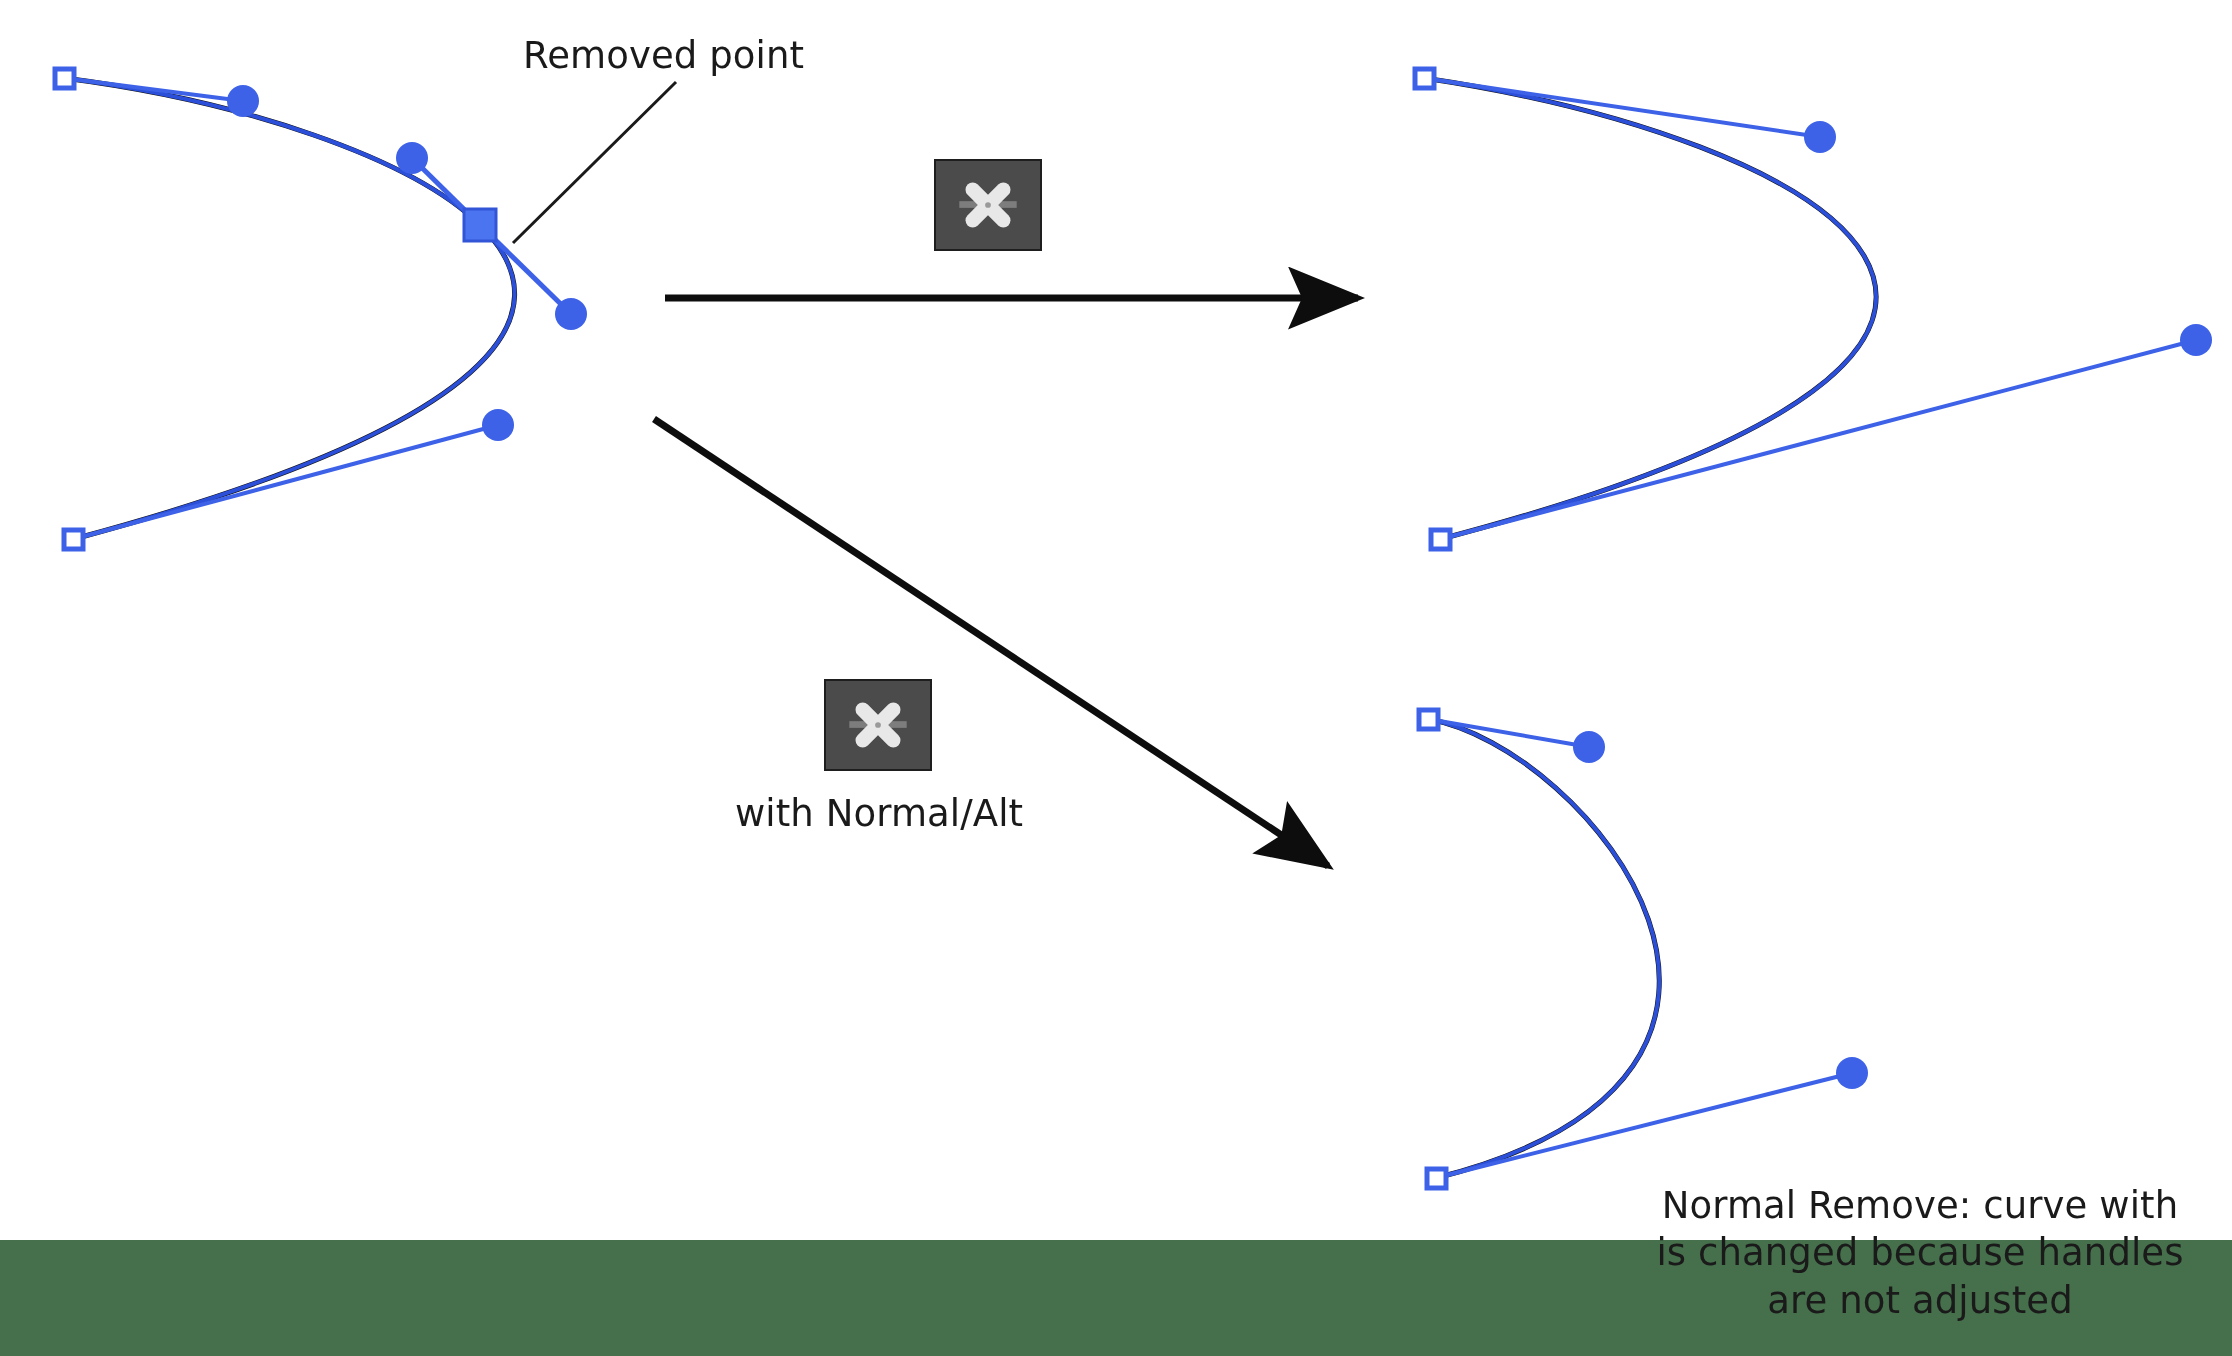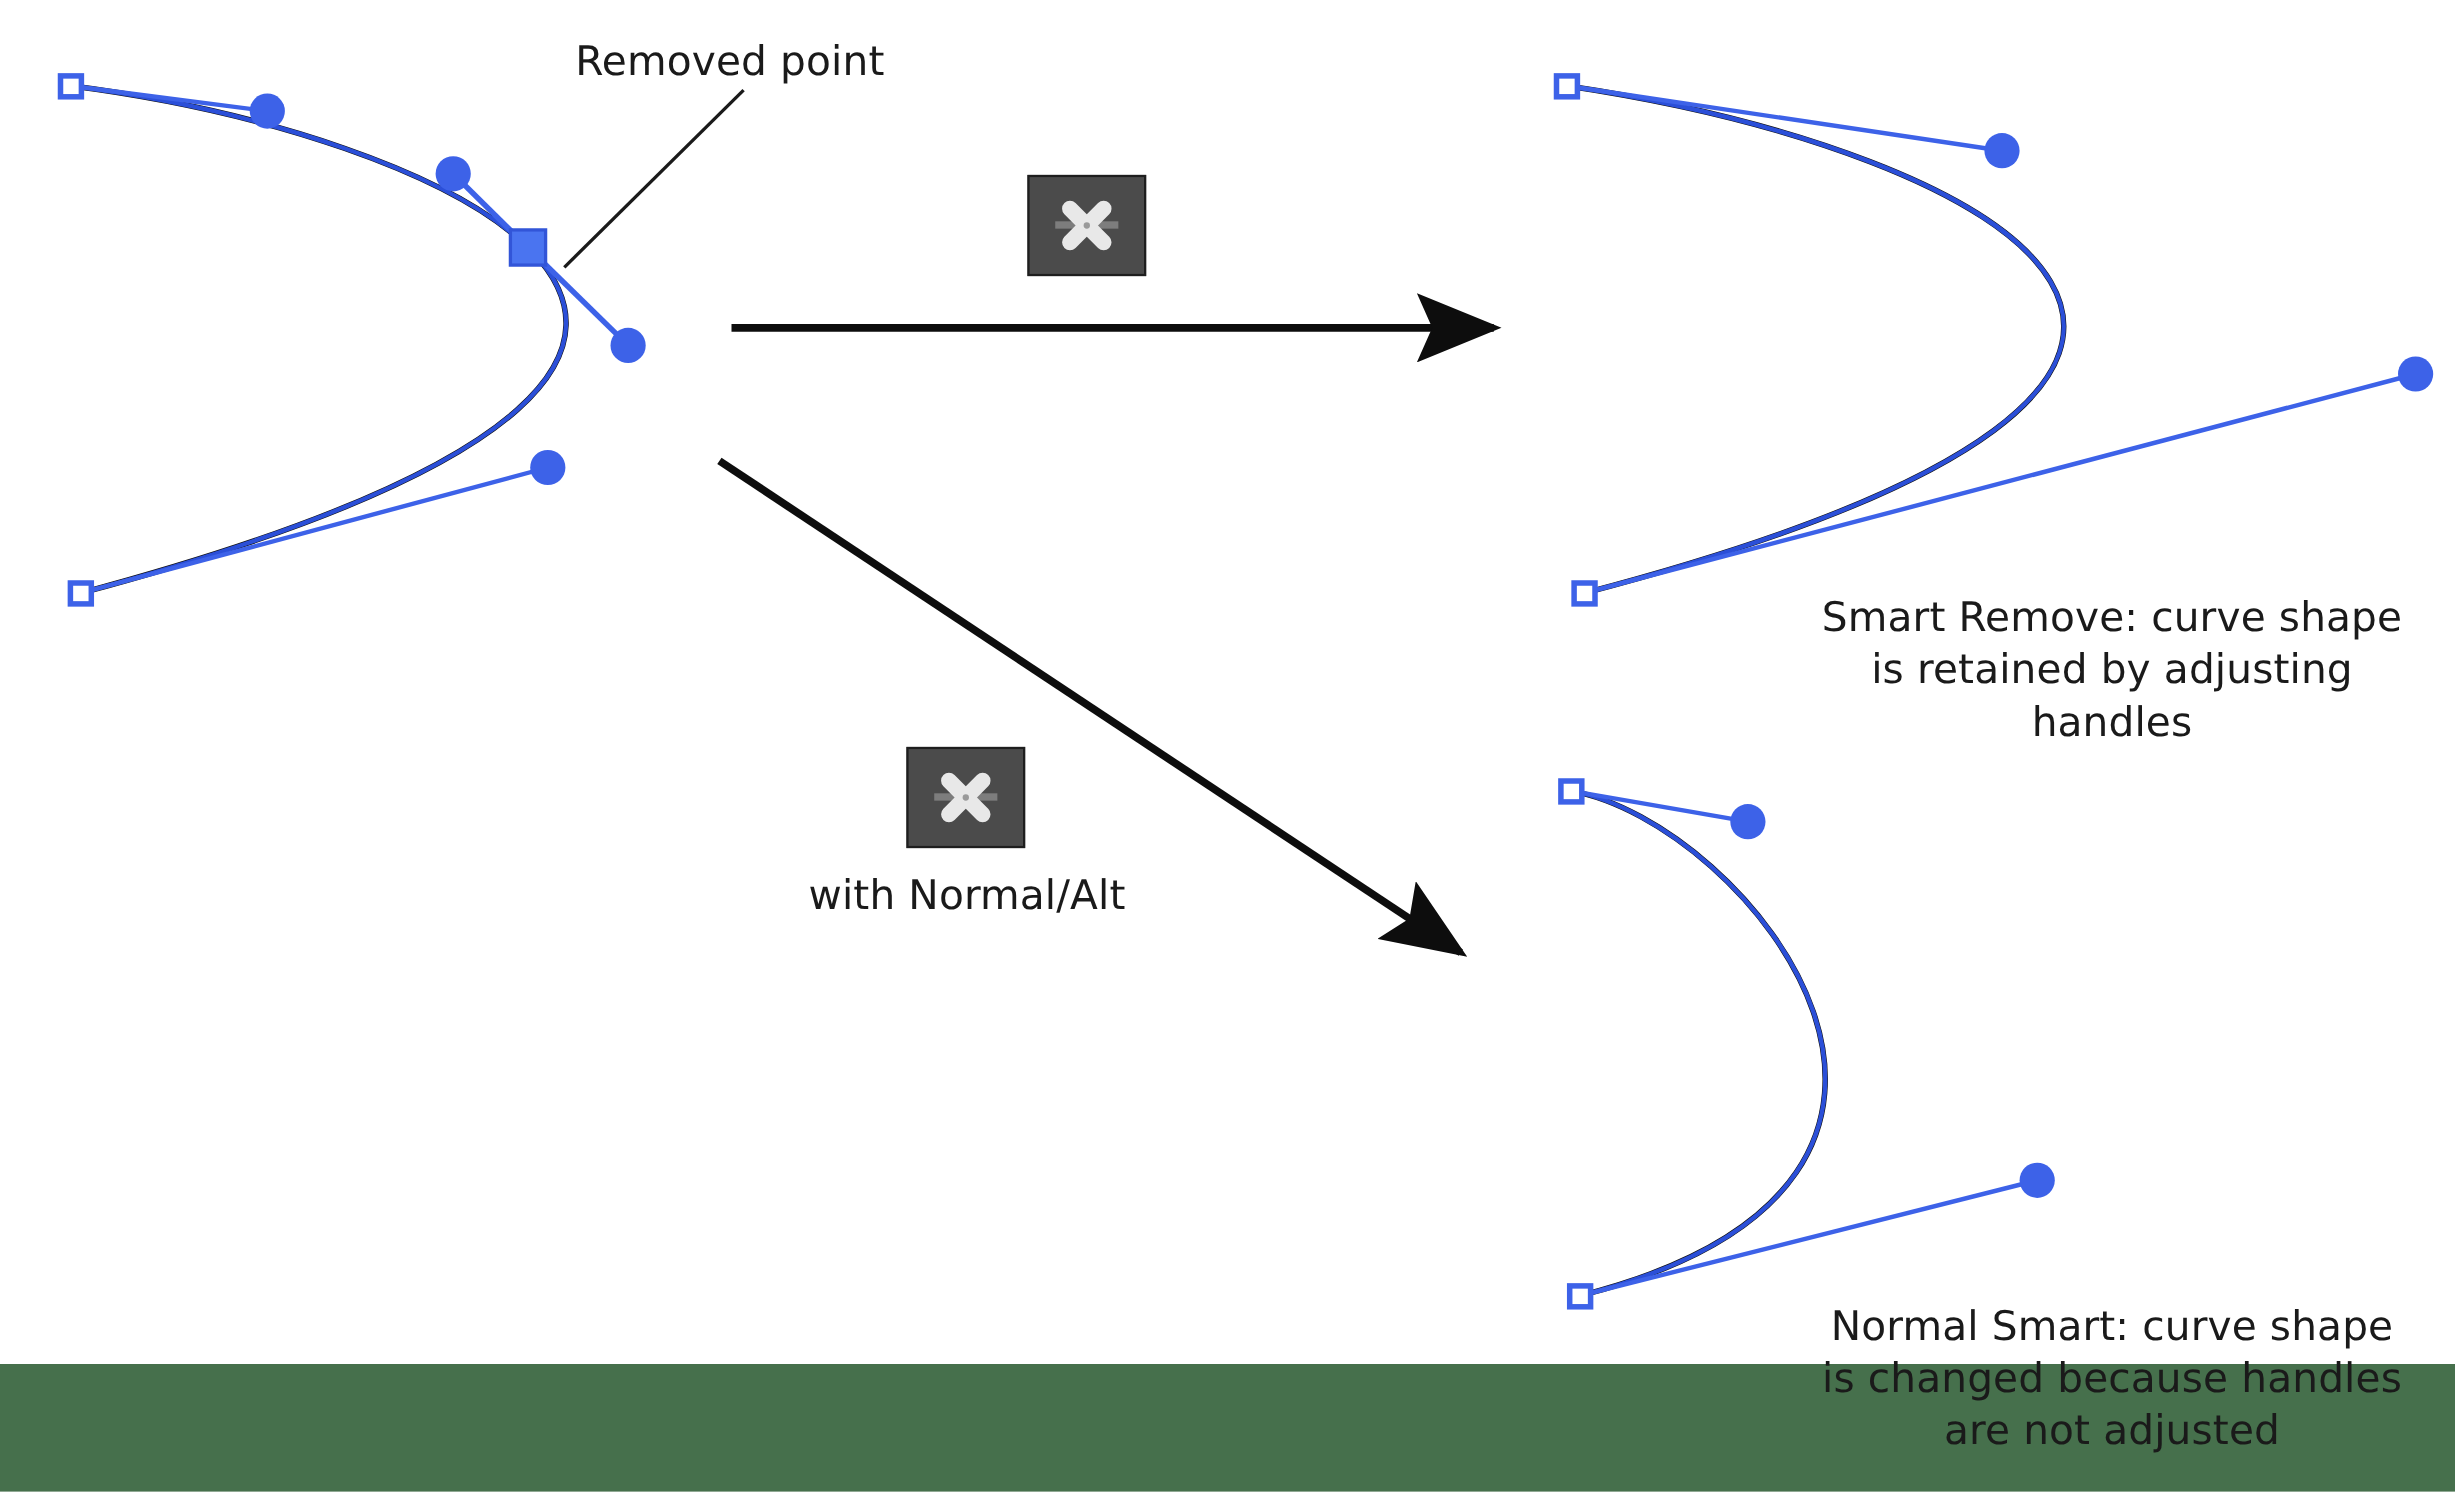--- a/index.html
+++ b/index.html
@@ -182,20 +182,18 @@
       </g>
       <circle cx="54" cy="46" r="3" fill="#9a9a9a"></circle>
     </svg>
     <span class="sr-only">Remove point</span>
   </div>
 
   <div class="caption" id="label-removed-point">Removed point</div>
 
   <div class="caption" id="label-option-alt">with Normal/Alt</div>
 
-  <div class="caption center" id="caption-smart">Smart Remove: curve shape
-is retained by adjusting handles</div>
 
-  <div class="caption center" id="caption-normal">Normal Smart: curve shape
+  <div class="caption center" id="caption-normal">Normal Remove: curve with
 is changed because handles
 are not adjusted</div>
 
 </div>
 
 </body></html>

